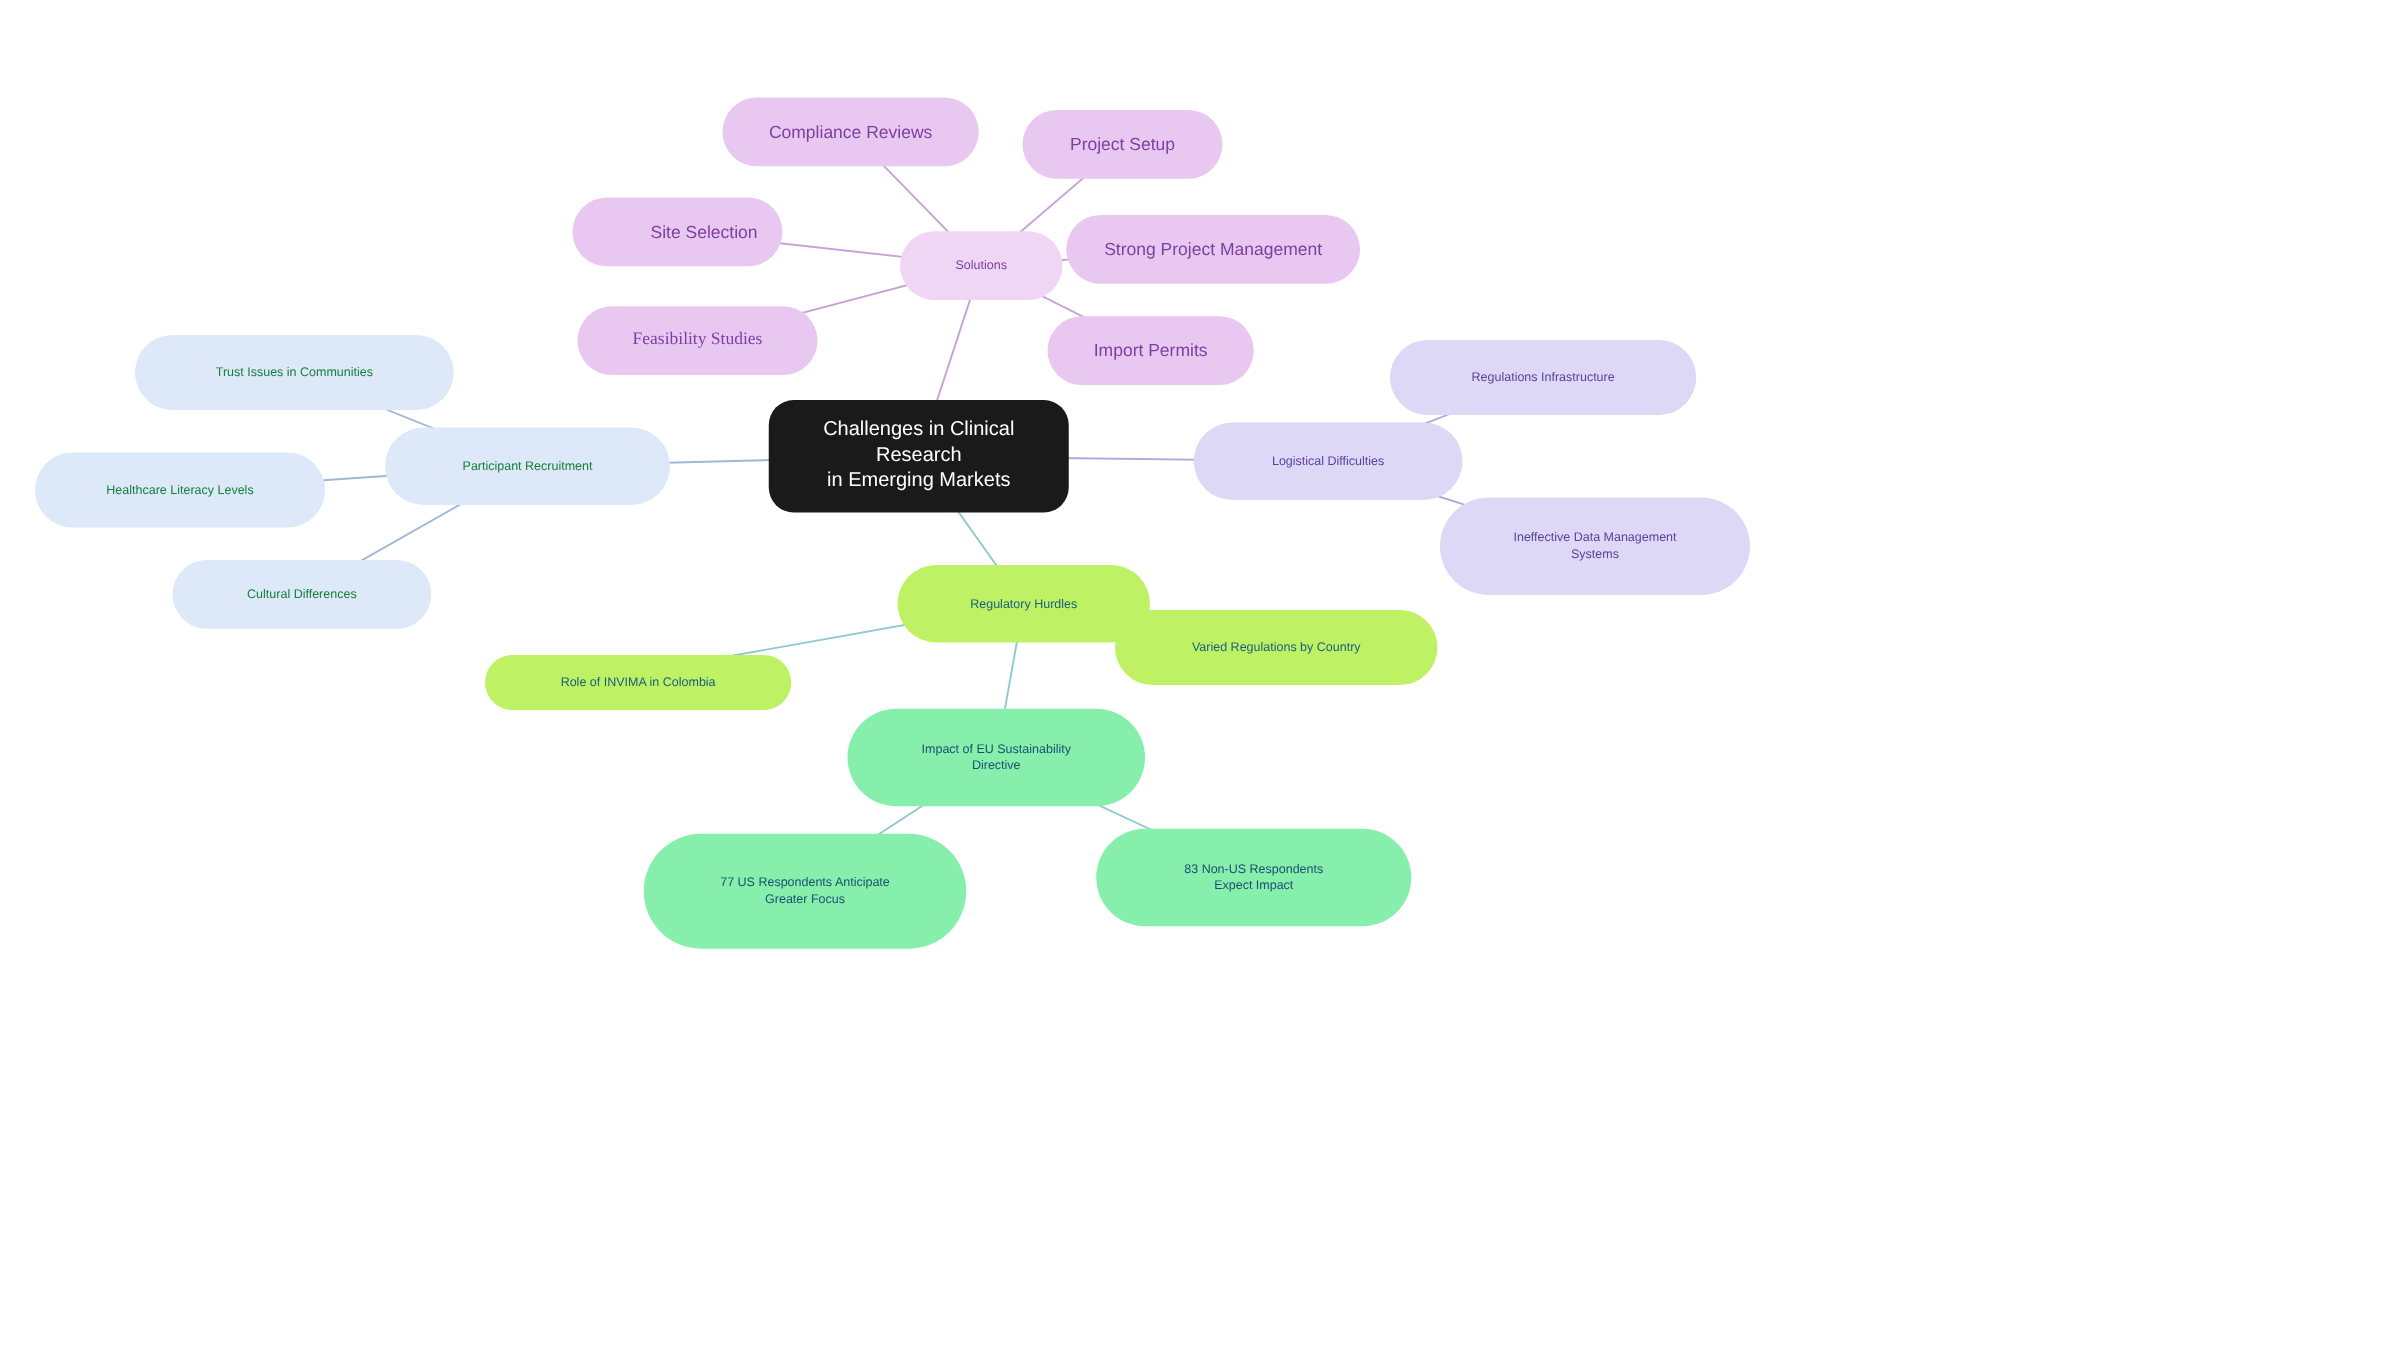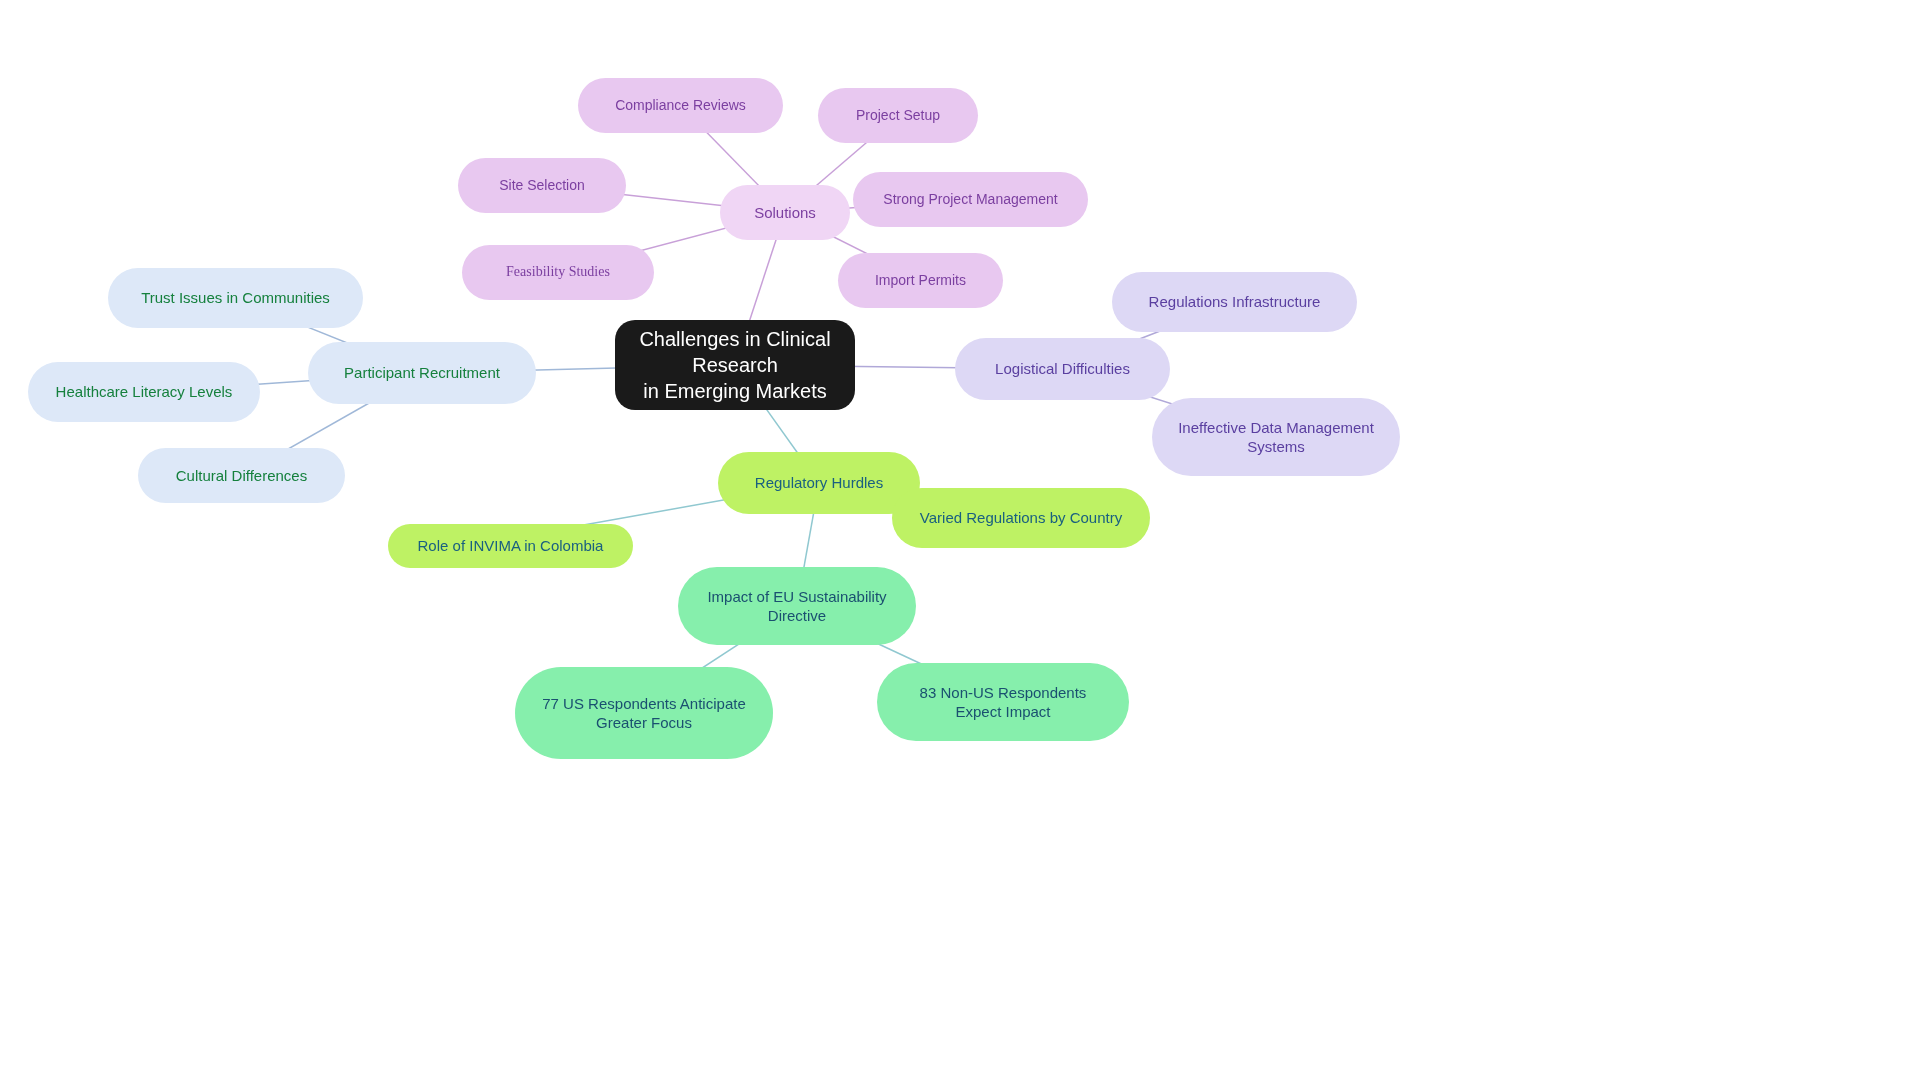--- a/index.html
+++ b/index.html
@@ -18,29 +18,29 @@
       height: 1083px;
       pointer-events: none;
     }
     .node {
       position: absolute;
       border-radius: 50px;
       display: flex;
       align-items: center;
       justify-content: center;
       text-align: center;
-      font-size: 15px;
+      font-size: 10px;
       line-height: 1.3;
       padding: 12px 20px;
       cursor: default;
     }
     .node-center {
       background: #1a1a1a;
       color: #ffffff;
-      font-size: 20px;
+      font-size: 16px;
       font-weight: 500;
       border-radius: 20px;
       width: 240px;
       height: 90px;
       justify-content: flex-end;
     }
     .node-pink {
       background: #f0d6f5;
       color: #7b3fa0;
       border: none;
@@ -103,21 +103,21 @@
 </div>
 
 <div class="node node-pink-medium" style="left:578px; top:78px; width:205px; height:55px;">
   <span>Compliance Reviews</span>
 </div>
 
 <div class="node node-pink-medium" style="left:818px; top:88px; width:160px; height:55px;">
   <span>Project Setup</span>
 </div>
 
-<div class="node node-pink-medium" style="left:458px; top:158px; width:168px; height:55px;">
+<div class="node node-pink-medium" style="left:458px; top:158px; width:168px; height:55px;justify-content:flex-end;">
   <span>Site Selection</span>
 </div>
 
 <div class="node node-pink-medium" style="left:853px; top:172px; width:235px; height:55px;">
   <span>Strong Project Management</span>
 </div>
 
 <div class="node node-pink-medium" style="left:462px; top:245px; width:192px; height:55px;font-family:Liberation Serif, serif;">
   <span>Feasibility Studies</span>
 </div>

